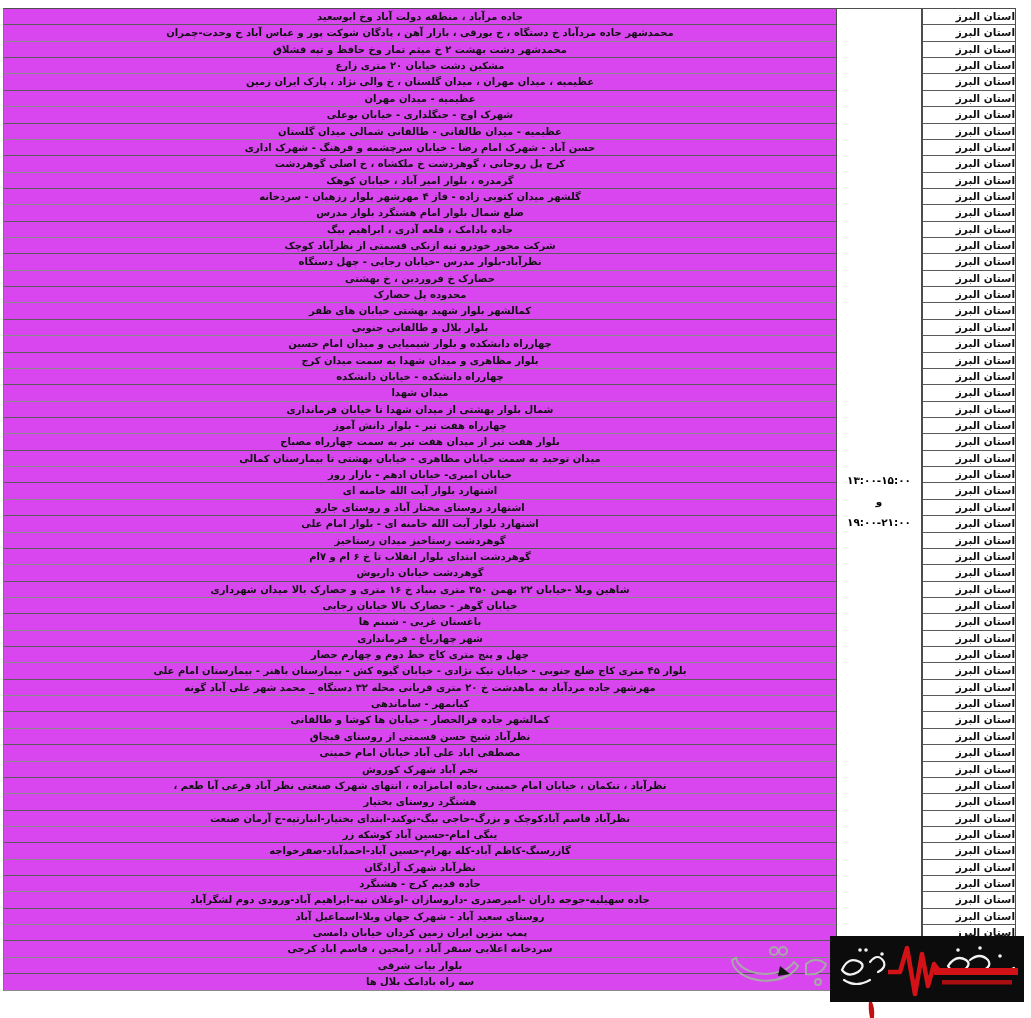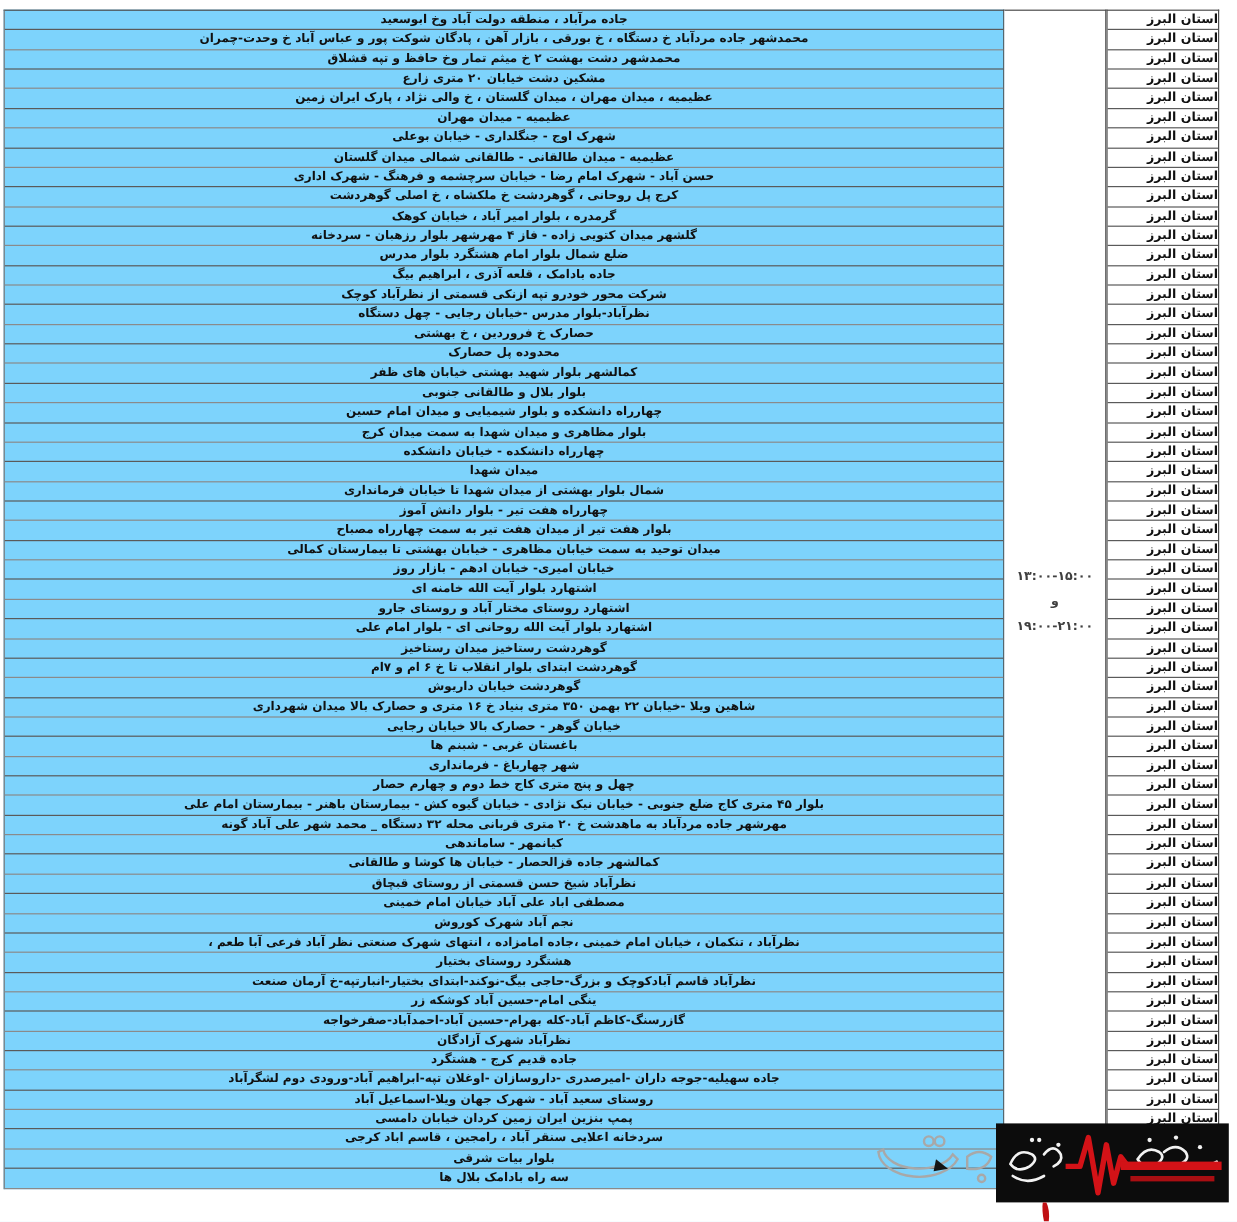--- a/index.html
+++ b/index.html
@@ -4,38 +4,38 @@
 <style>
   html,body{margin:0;padding:0;background:#ffffff;}
   body{width:1031px;height:1018px;position:relative;overflow:hidden;
        font-family:"DejaVu Sans",sans-serif;}
   .page{position:absolute;inset:0;background:#fff;}
 
   
   .main-col{
     position:absolute;left:3px;top:8px;width:834px;box-sizing:border-box;
     border-top:1px solid #4d4d4d;border-left:1px solid #777;border-right:1px solid #4d4d4d;
-    background:#7dd3fc;
+    background:#d946ef;
   }
   .row{
     height:16.37px;box-sizing:border-box;border-bottom:1px solid #5a5a5a;
     direction:rtl;text-align:center;overflow:hidden;white-space:nowrap;
     font-size:10px;font-weight:bold;color:#111;line-height:15.5px;
   }
   .row:nth-child(even){border-bottom-color:#8a8a8a;}
 
   
   .time-col{
     position:absolute;left:837px;top:8px;width:85px;height:983px;box-sizing:border-box;
     border-top:1px solid #4d4d4d;border-bottom:1px solid #4d4d4d;border-right:1px solid #4d4d4d;
     background:#fff;
   }
   .time-block{
     position:absolute;top:461px;left:0;width:100%;text-align:center;
-    color:#404040;font-weight:bold;
+    color:#000000;font-weight:bold;
   }
   .time-line{direction:ltr;font-size:10.5px;line-height:21px;}
   .conj{direction:rtl;font-size:10.5px;line-height:21px;}
 
   
   .prov-col{
     position:absolute;left:922px;top:8px;width:94px;box-sizing:border-box;
     border-top:1px solid #4d4d4d;border-left:1px solid #4d4d4d;border-right:1px solid #4d4d4d;
     background:#fff;
   }
@@ -78,21 +78,21 @@
       <div class="row">بلوار مظاهری و میدان شهدا به سمت میدان کرج</div>
       <div class="row">چهارراه دانشکده - خیابان دانشکده</div>
       <div class="row">میدان شهدا</div>
       <div class="row">شمال بلوار بهشتی از میدان شهدا تا خیابان فرمانداری</div>
       <div class="row">چهارراه هفت تیر - بلوار دانش آموز</div>
       <div class="row">بلوار هفت تیر از میدان هفت تیر به سمت چهارراه مصباح</div>
       <div class="row">میدان توحید به سمت خیابان مظاهری - خیابان بهشتی تا بیمارستان کمالی</div>
       <div class="row">خیابان امیری- خیابان ادهم - بازار روز</div>
       <div class="row">اشتهارد بلوار آیت الله خامنه ای</div>
       <div class="row">اشتهارد روستای مختار آباد  و  روستای جارو</div>
-      <div class="row">اشتهارد بلوار آیت الله روحانی ای - بلوار امام علی</div>
+      <div class="row">اشتهارد بلوار آیت الله خامنه ای - بلوار امام علی</div>
       <div class="row">گوهردشت رستاخیز میدان رستاخیز</div>
       <div class="row">گوهردشت  ابتدای بلوار انقلاب تا خ ۶ ام و ۷ام</div>
       <div class="row">گوهردشت خیابان داریوش</div>
       <div class="row">شاهین ویلا -خیابان ۲۲ بهمن ۳۵۰ متری بنیاد خ ۱۶ متری و حصارک بالا میدان شهرداری</div>
       <div class="row">خیابان گوهر - حصارک بالا خیابان رجایی</div>
       <div class="row">باغستان غربی - شبنم ها</div>
       <div class="row">شهر چهارباغ - فرمانداری</div>
       <div class="row">چهل و پنج متری کاج خط دوم و چهارم حصار</div>
       <div class="row">بلوار ۴۵ متری کاج ضلع جنوبی - خیابان نیک نژادی - خیابان گیوه کش - بیمارستان باهنر - بیمارستان امام علی</div>
       <div class="row">مهرشهر جاده مردآباد به ماهدشت خ ۲۰ متری قربانی محله ۳۲ دستگاه _ محمد شهر علی آباد گونه</div>

